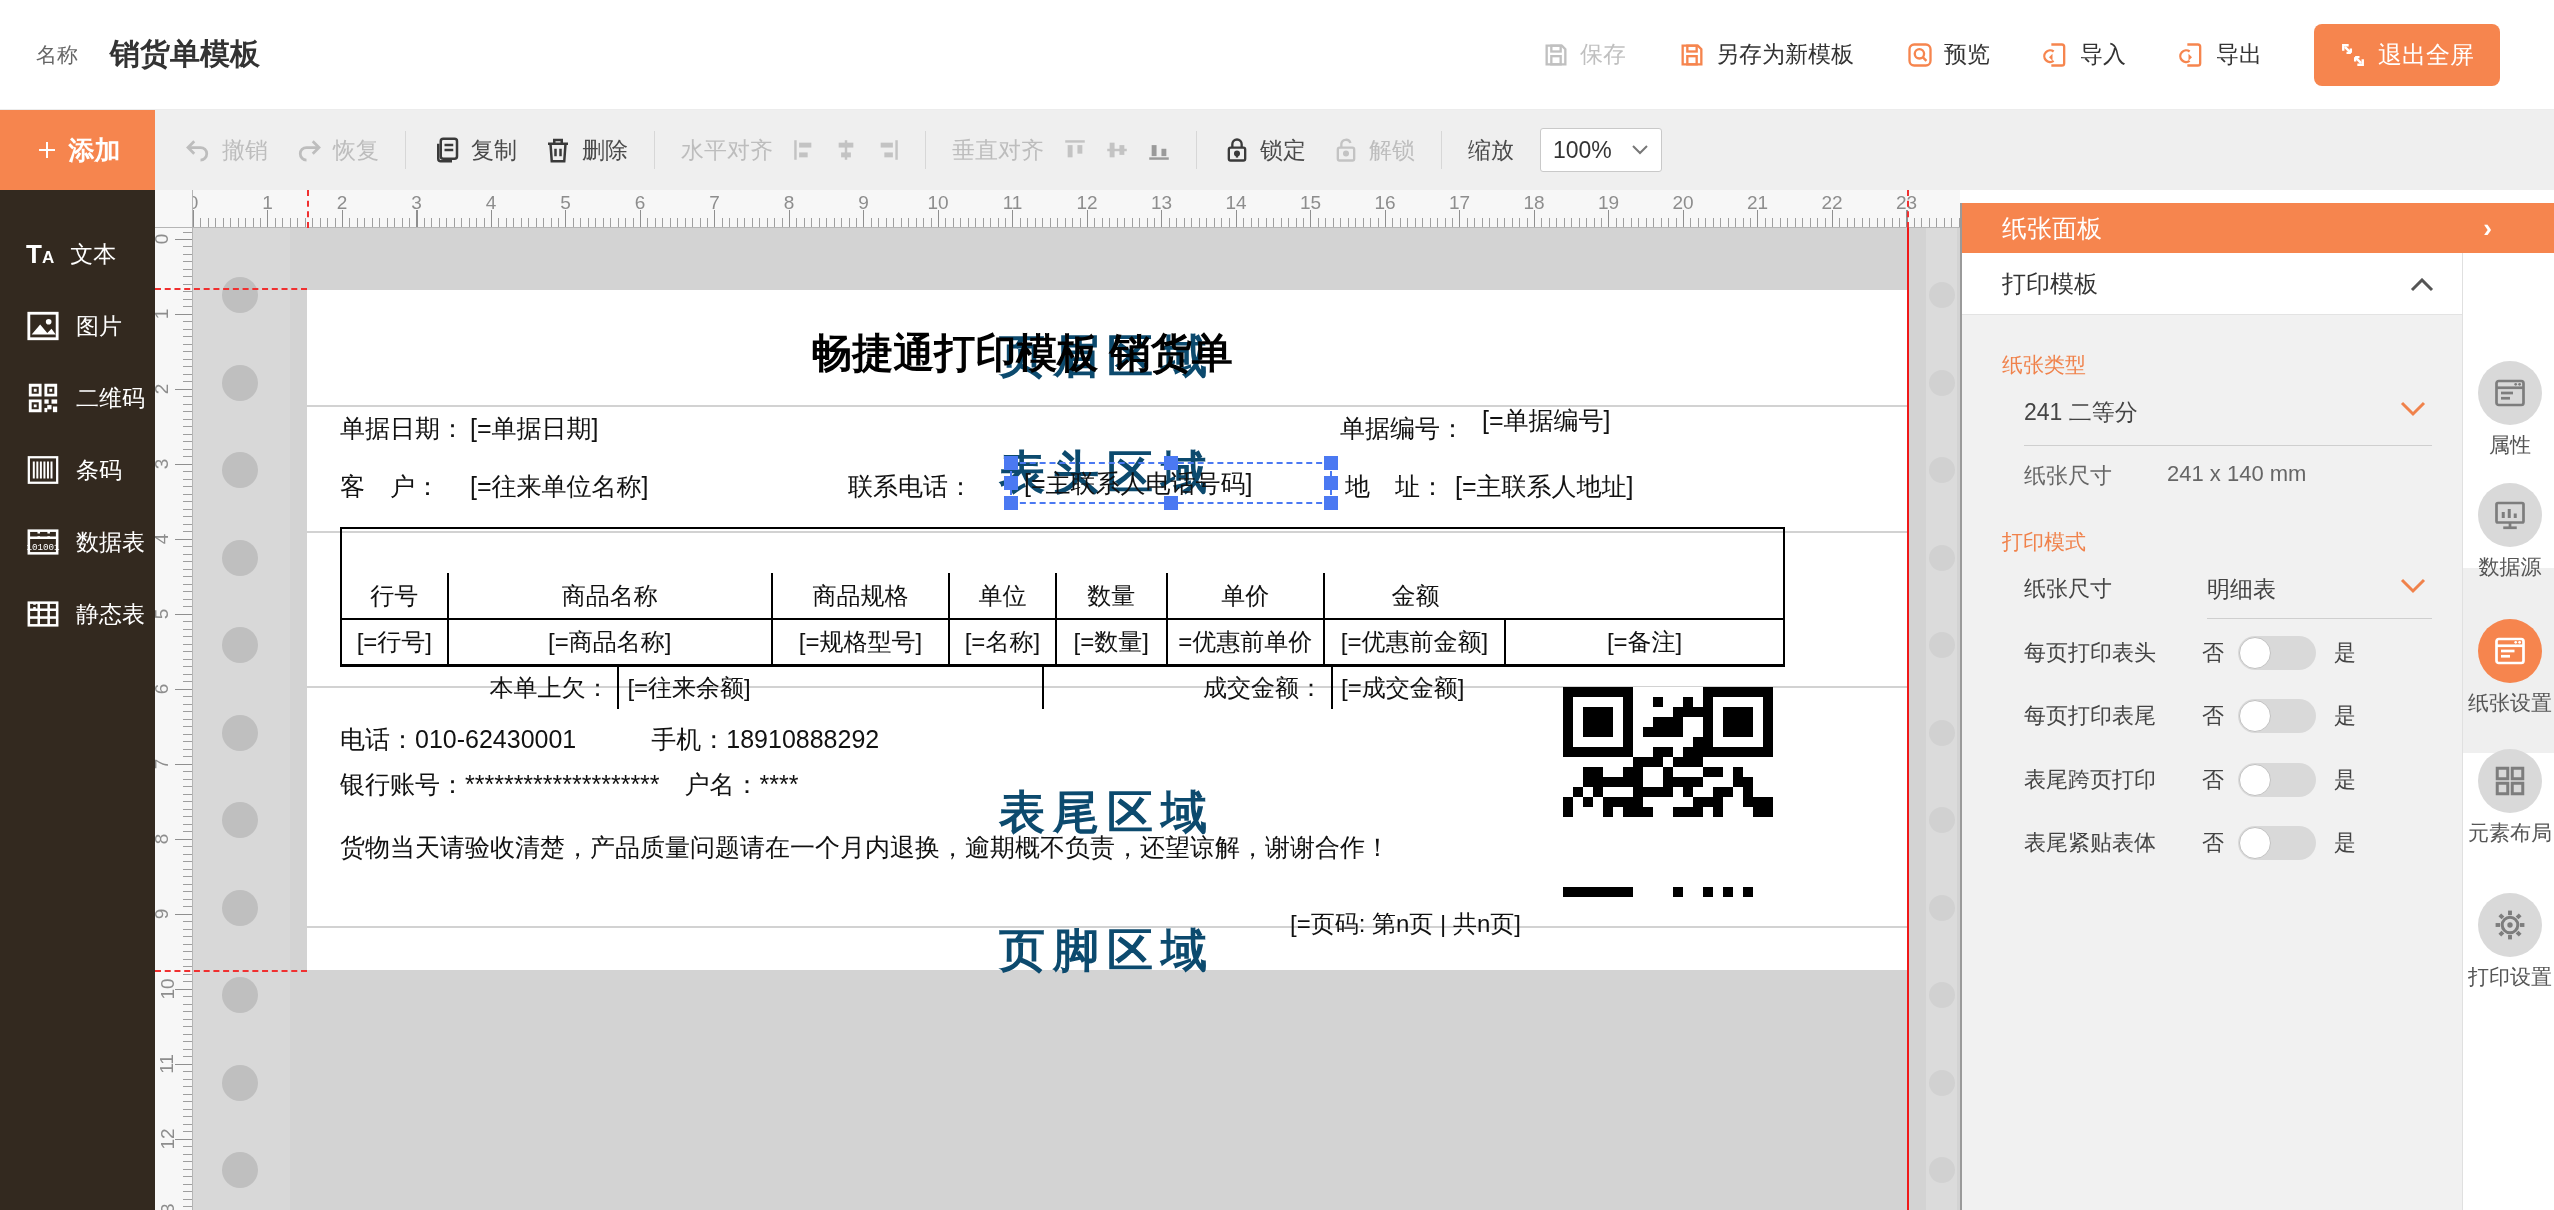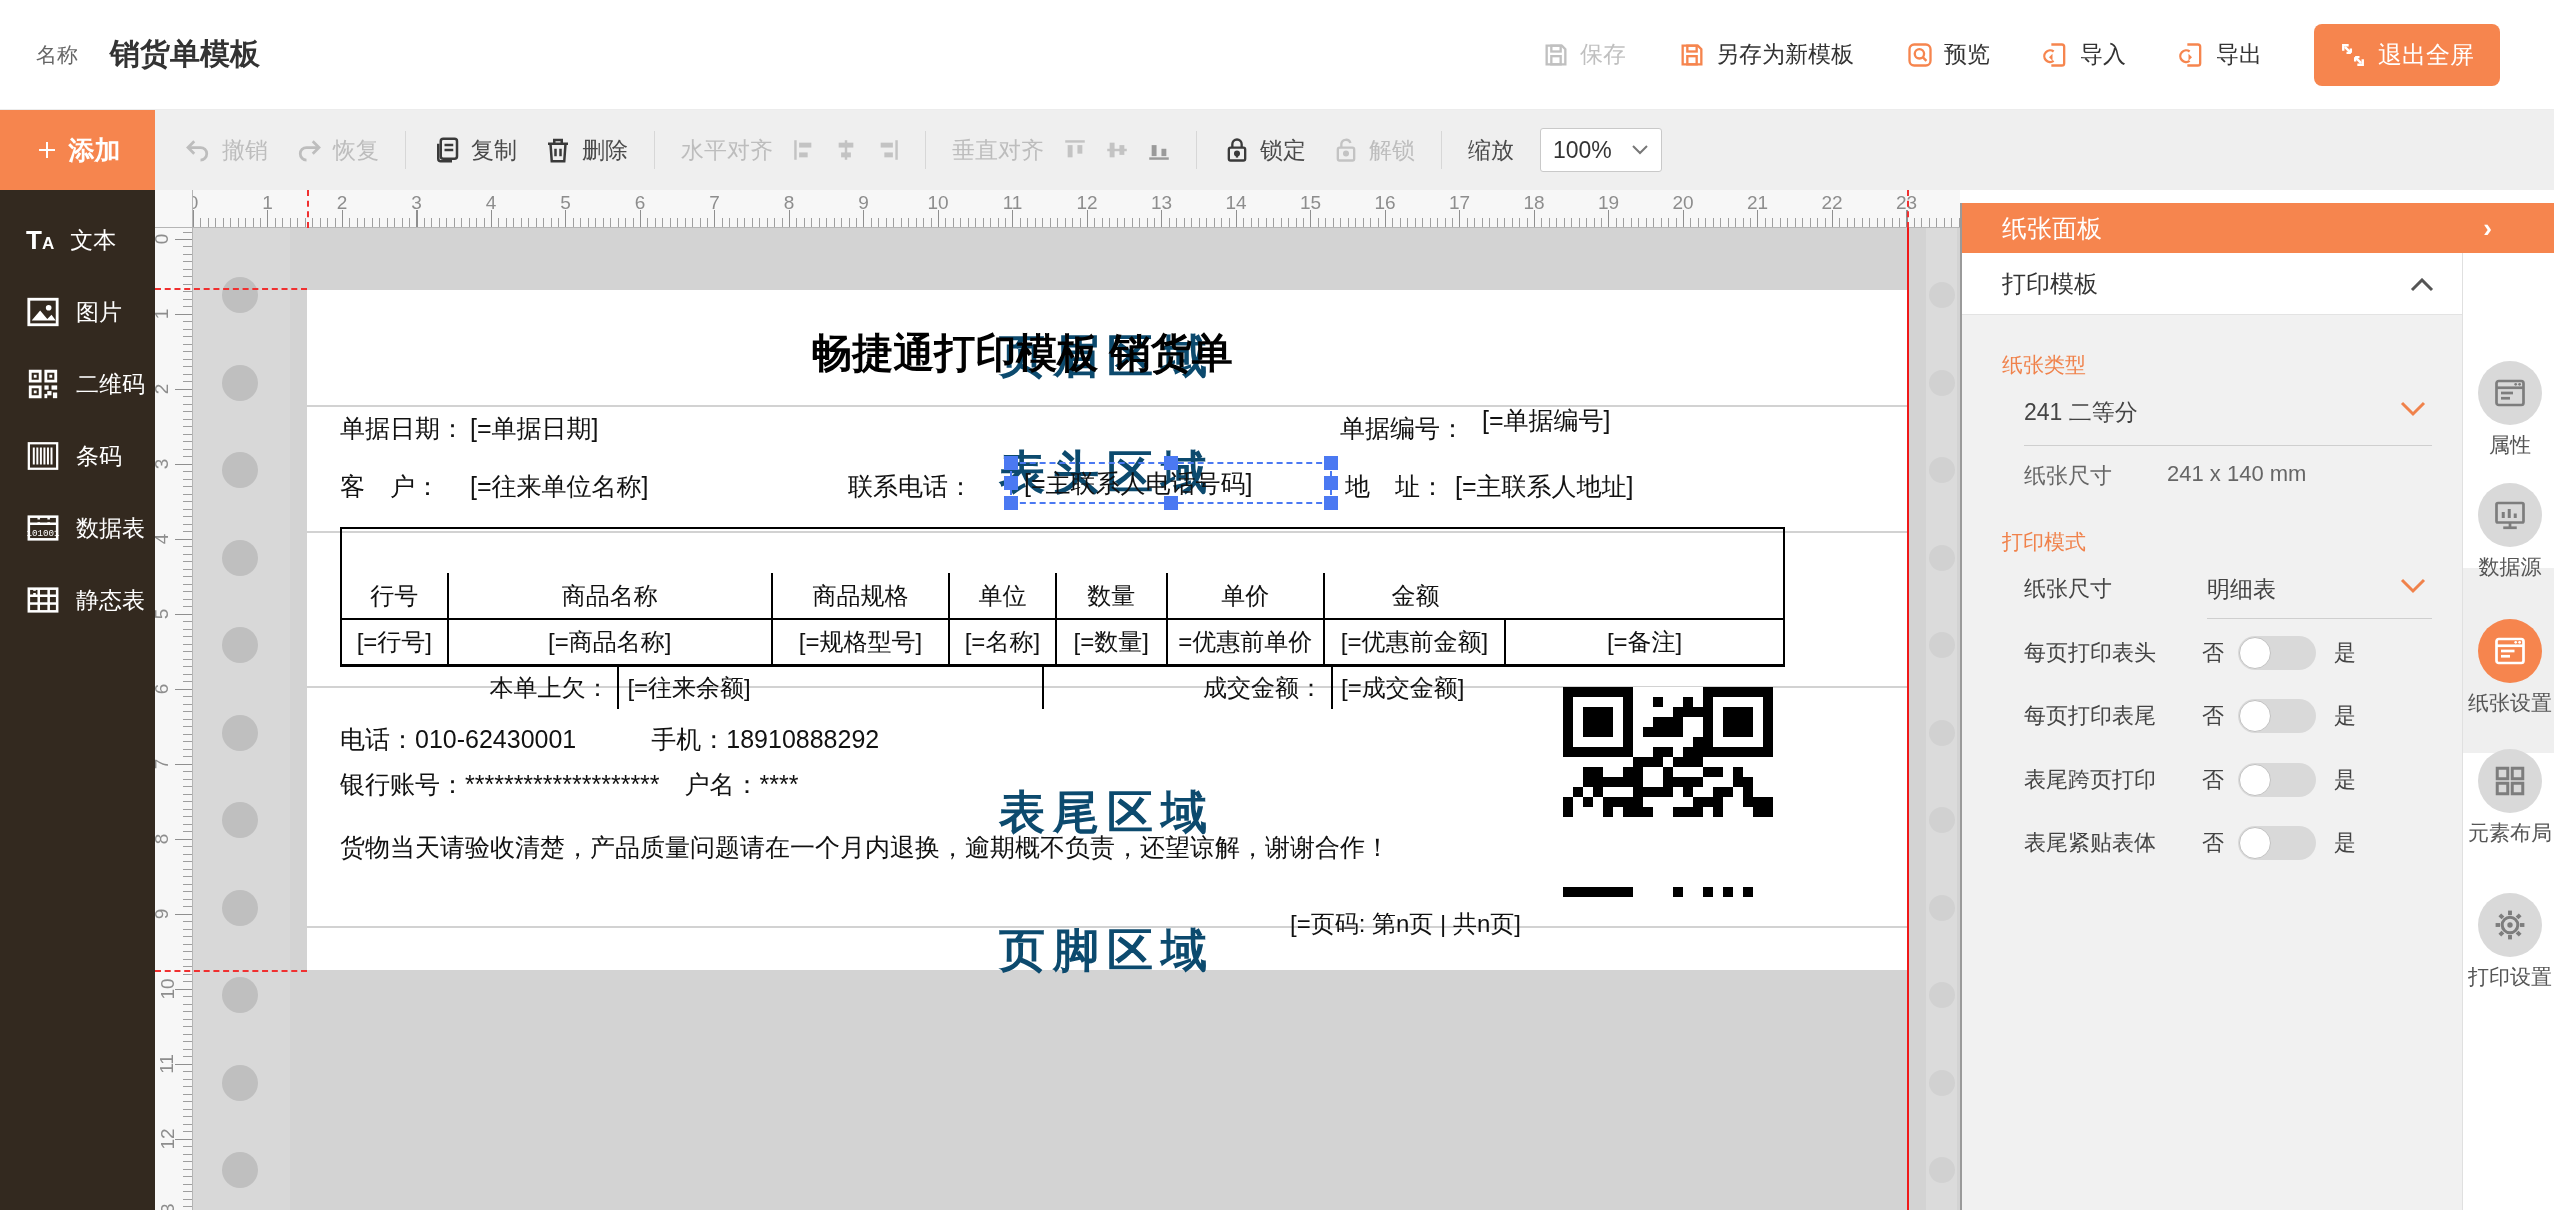--- a/index.html
+++ b/index.html
@@ -20,21 +20,21 @@
   .toolbar { position:absolute; left:0; top:110px; width:2554px; height:80px; background:#efefef; display:flex; align-items:center; }
   .add-btn { width:155px; height:80px; background:#f6854e; color:#fff; font-size:26px; font-weight:bold; display:flex; align-items:center; justify-content:center; gap:10px; cursor:pointer; flex:none; }
   .tool-strip { display:flex; align-items:center; gap:26px; padding-left:28px; }
   .tool { display:flex; align-items:center; gap:9px; font-size:23px; color:#4a4a4a; cursor:pointer; white-space:nowrap; }
   .tool.dim { color:#bdbdbd; }
   .tsep { width:1px; height:38px; background:#d7d7d7; }
   .algroup { display:flex; align-items:center; gap:20px; }
   .zoom-select { width:122px; height:44px; background:#fff; border:1px solid #c9c9c9; border-radius:3px; display:flex; align-items:center; justify-content:space-between; padding:0 12px; font-size:23px; color:#333; cursor:pointer; }
 
   
-  .sidebar { position:absolute; left:0; top:190px; width:155px; height:1020px; background:#33291f; display:flex; flex-direction:column; padding-top:14px; }
+  .sidebar { position:absolute; left:0; top:190px; width:155px; height:1020px; background:#33291f; display:flex; flex-direction:column; padding-top:28px; }
   .side-item { height:72px; display:flex; align-items:center; padding-left:26px; gap:16px; color:#fff; font-size:23px; cursor:pointer; }
   .side-item .icn svg { display:block; }
   .ta-ic { color:#fff; font-weight:bold; font-size:26px; letter-spacing:0; }
   .ta-ic .sm { font-size:17px; }
 
   
   .canvas { position:absolute; left:155px; top:190px; width:1805px; height:1020px; background:#d3d3d3; overflow:hidden; }
   .hruler { position:absolute; left:0; top:0; width:1805px; height:38px; background:#f7f7f7; border-bottom:1px solid #b5b5b5; z-index:6; }
   .hruler .minor { position:absolute; left:38px; right:0; bottom:0; height:9px; background:repeating-linear-gradient(to right,#9f9f9f 0 1px,transparent 1px 7.45px); }
   .hruler .major { position:absolute; left:38px; right:0; bottom:0; height:17px; background:repeating-linear-gradient(to right,#8f8f8f 0 1px,transparent 1px 74.5px); }

